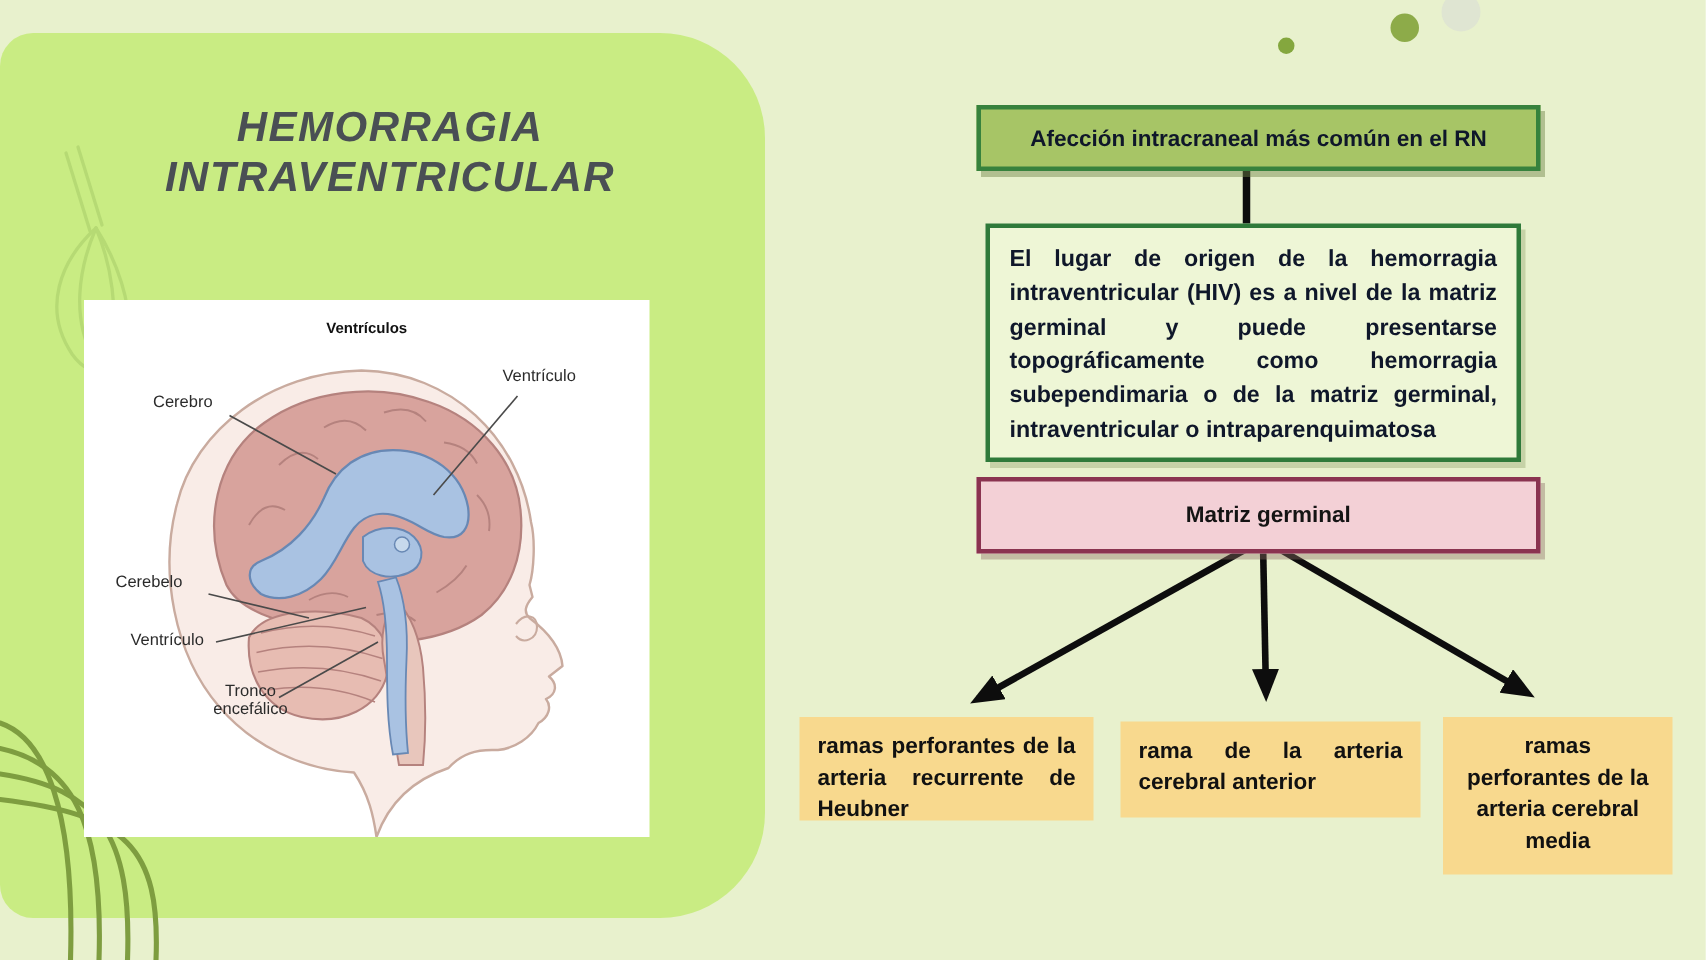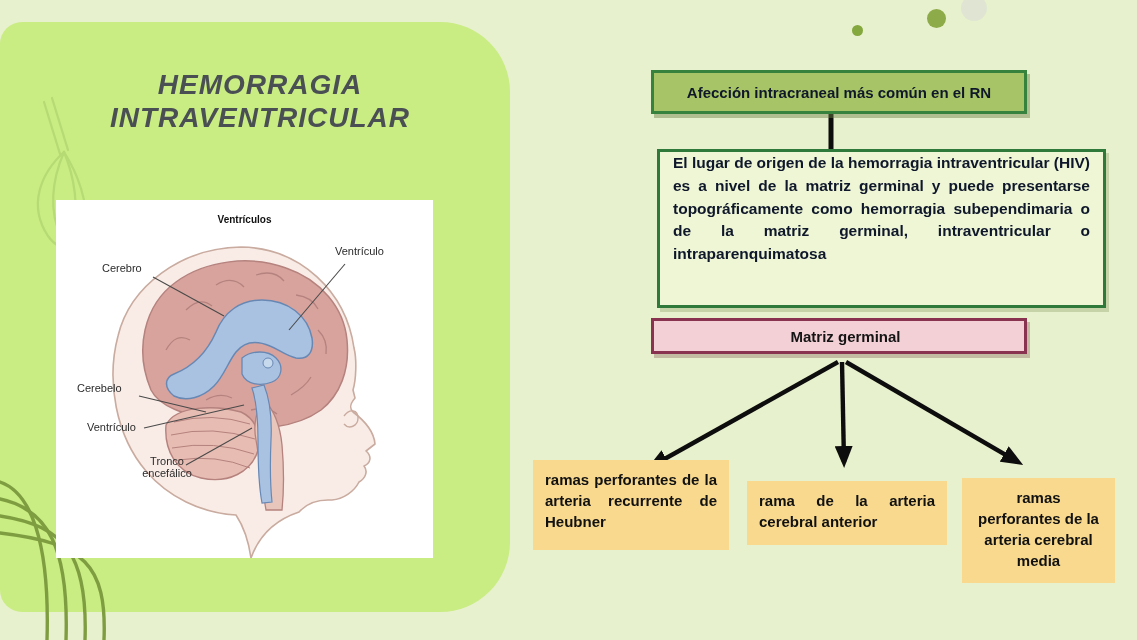--- a/index.html
+++ b/index.html
@@ -46,39 +46,39 @@
     font-weight:700; color:#0f172a; font-size:15px;
     display:flex; align-items:center; justify-content:center;
   }
   .node-top{
     left:651px; top:70px; width:376px; height:44px;
     background:#a7c566; border:3px solid #37823d;
     box-shadow:3px 4px 0 rgba(110,130,70,.45);
     text-align:center;
   }
   .node-desc{
-    left:657px; top:149px; width:449px; height:159px;
+    left:657px; top:149px; width:357px; height:159px;
     background:#eef6d6; border:3px solid #2f7a3a;
     box-shadow:3px 4px 0 rgba(110,130,70,.28);
-    padding:0 13px; align-items:flex-start;
+    padding:10px 13px; align-items:flex-start;
     font-size:15.5px; line-height:1.47;
     text-align:justify; display:block;
   }
   .node-matrix{
-    left:651px; top:318px; width:376px; height:36px;
+    left:651px; top:318px; width:376px; height:51px;
     background:#f3d0d6; border:3px solid #8a3350;
     box-shadow:3px 4px 0 rgba(140,110,100,.4);
     text-align:center; color:#141414;padding-left:13px;
   }
   .leaf{
     position:absolute; z-index:3; box-sizing:border-box;
     background:#f8d98e; font-weight:700; color:#111; font-size:15px;
     line-height:1.4; padding:9px 12px; text-align:justify;
   }
-  .leaf-1{ left:533px; top:460px; width:196px; height:90px; }
+  .leaf-1{ left:533px; top:478px; width:196px; height:69px; }
   .leaf-2{ left:747px; top:481px; width:200px; height:64px; }
   .leaf-3{ left:962px; top:478px; width:153px; height:105px; text-align:center; }
 </style>
 </head>
 <body>
 
 <div class="stage">
 
   <div class="dot" style="left:852px; top:25px; width:11px; height:11px; background:#84a73e;"></div>
   <div class="dot" style="left:927px; top:9px; width:19px; height:19px; background:#8dab49;"></div>

